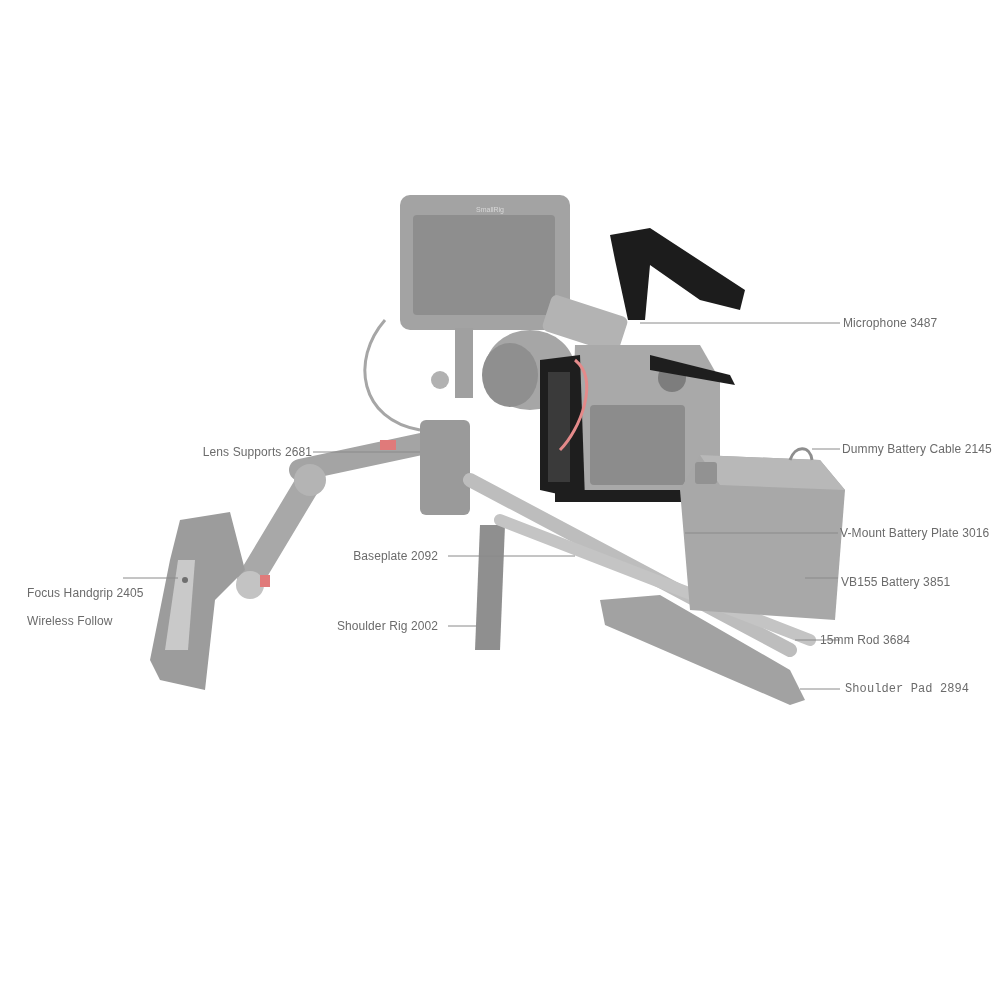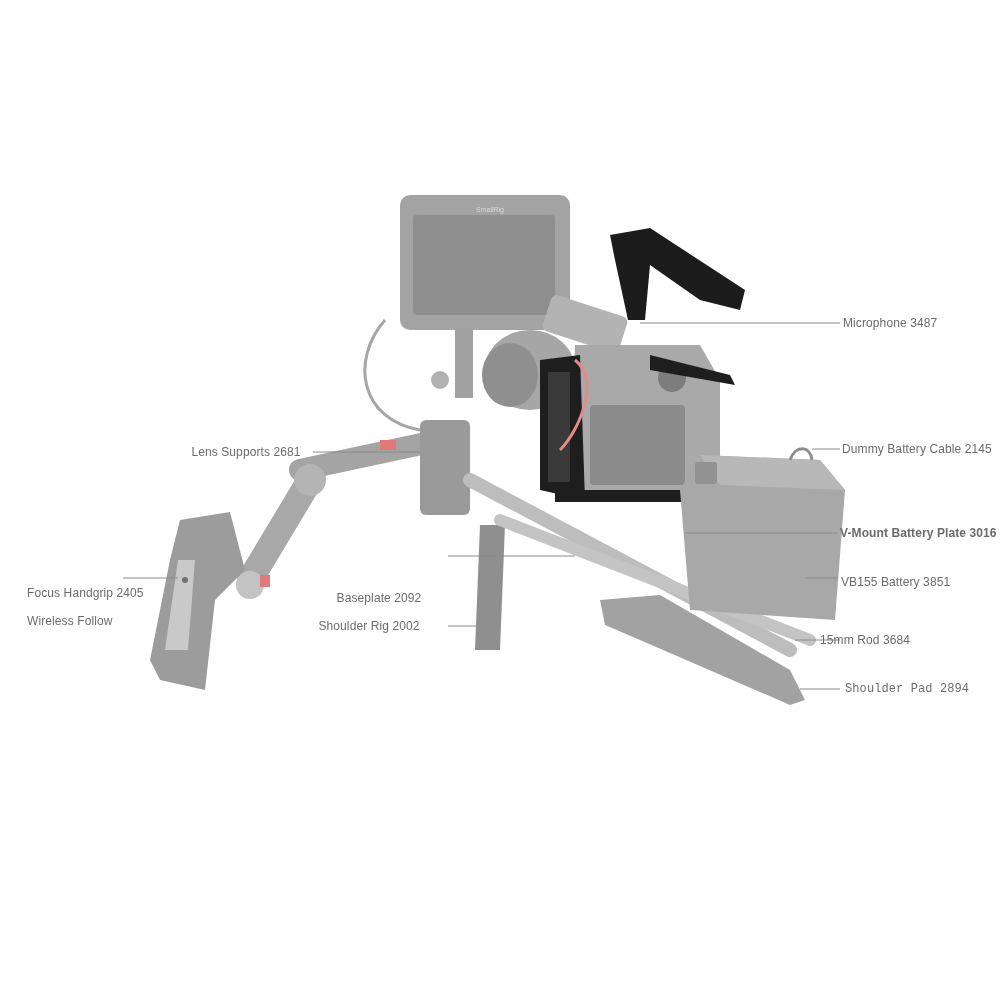--- a/index.html
+++ b/index.html
@@ -1,21 +1,21 @@
 <!DOCTYPE html>
 <html><head>
 <meta charset="utf-8">
 <style>
   html, body { margin:0; padding:0; background:#ffffff; }
   body { width:1000px; height:1000px; position:relative; overflow:hidden;
          font-family:"Liberation Sans", "DejaVu Sans", sans-serif; }
   .stage { position:absolute; left:0; top:0; width:1000px; height:1000px; }
   svg.rig { position:absolute; left:0; top:0; }
   .label { position:absolute; font-size:12px; color:#6b6b6b; line-height:15px; white-space:nowrap; letter-spacing:0.1px; }
-  .label.right { text-align:center; }
+  .label.right { text-align:right; }
 </style>
 </head>
 <body>
 
 <div class="stage">
 
   <svg class="rig" width="1000" height="1000" viewBox="0 0 1000 1000">
 
     <path d="M385 320 C 350 360, 360 420, 420 430" fill="none" stroke="#a6a6a6" stroke-width="3"></path>
 
@@ -91,22 +91,22 @@
       <line x1="123" y1="578" x2="178" y2="578"></line>
       <line x1="448" y1="626" x2="476" y2="626"></line>
       <line x1="795" y1="640" x2="840" y2="640"></line>
       <line x1="800" y1="689" x2="840" y2="689"></line>
     </g>
   </svg>
 
   <div class="label" style="left:843px; top:316px;">Microphone 3487</div>
   <div class="label" style="left:842px; top:442px;">Dummy Battery Cable 2145</div>
   <div class="label right" style="left:180px; width:132px; top:445px;">Lens Supports 2681</div>
-  <div class="label" style="left:840px; top:526px;font-weight:bold;">V-Mount Battery Plate 3016</div>
-  <div class="label right" style="left:320px; width:118px; top:549px;margin-top:42px;">Baseplate 2092</div>
+  <div class="label" style="left:840px; top:526px;">V-Mount Battery Plate 3016</div>
+  <div class="label right" style="left:320px; width:118px; top:549px;">Baseplate 2092</div>
   <div class="label" style="left:841px; top:575px;">VB155 Battery 3851</div>
   <div class="label" style="left:27px; top:571px;margin-top:43px;">Wireless Follow</div>
   <div class="label" style="left:27px; top:586px;">Focus Handgrip 2405</div>
   <div class="label right" style="left:300px; width:138px; top:619px;">Shoulder Rig 2002</div>
   <div class="label" style="left:820px; top:633px;">15mm Rod 3684</div>
   <div class="label" style="left:845px; top:682px;font-family:Liberation Mono, monospace;">Shoulder Pad 2894</div>
 
 </div>
 
 </body></html>

